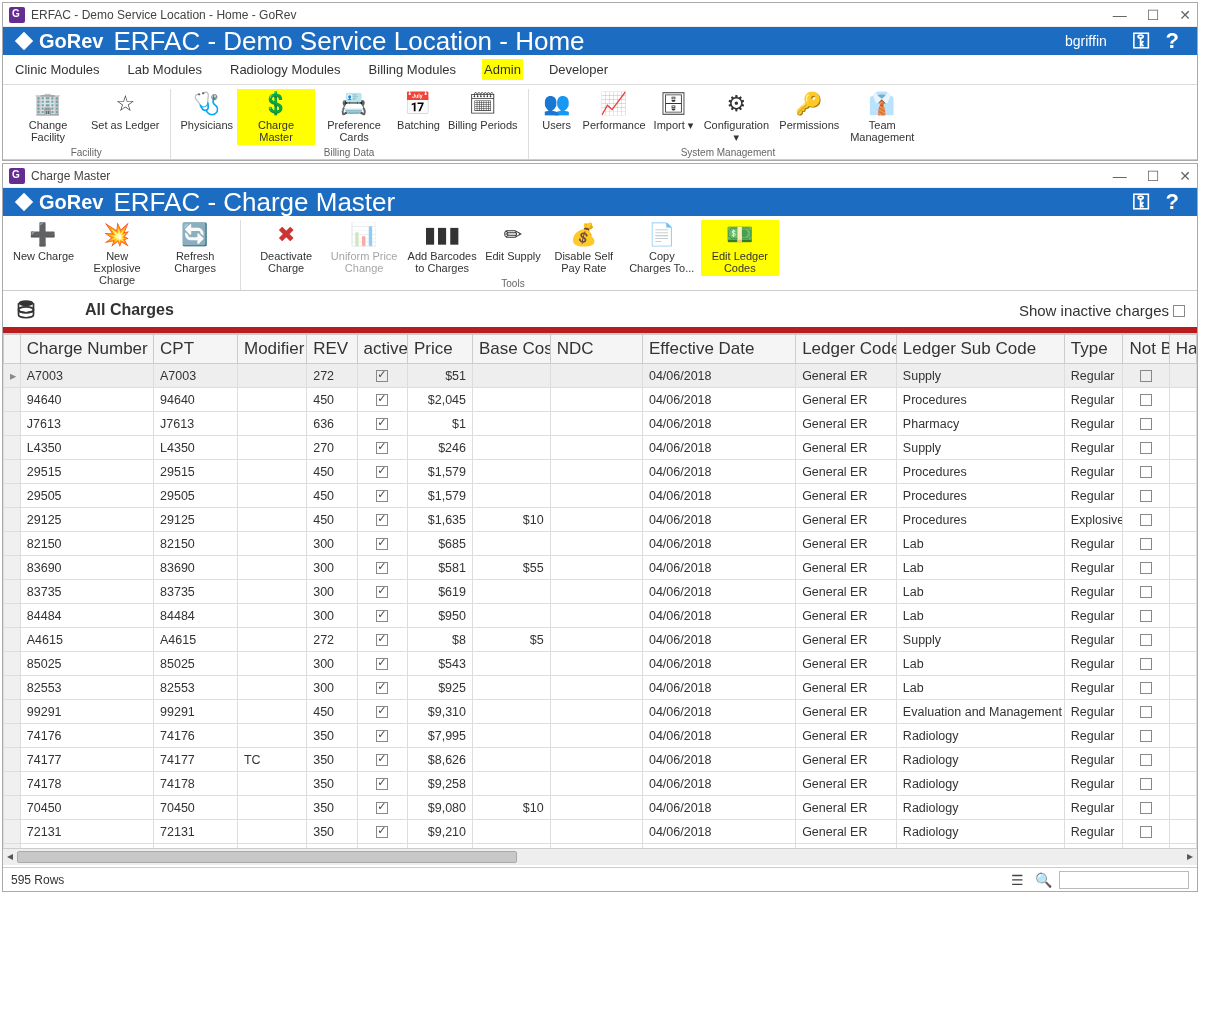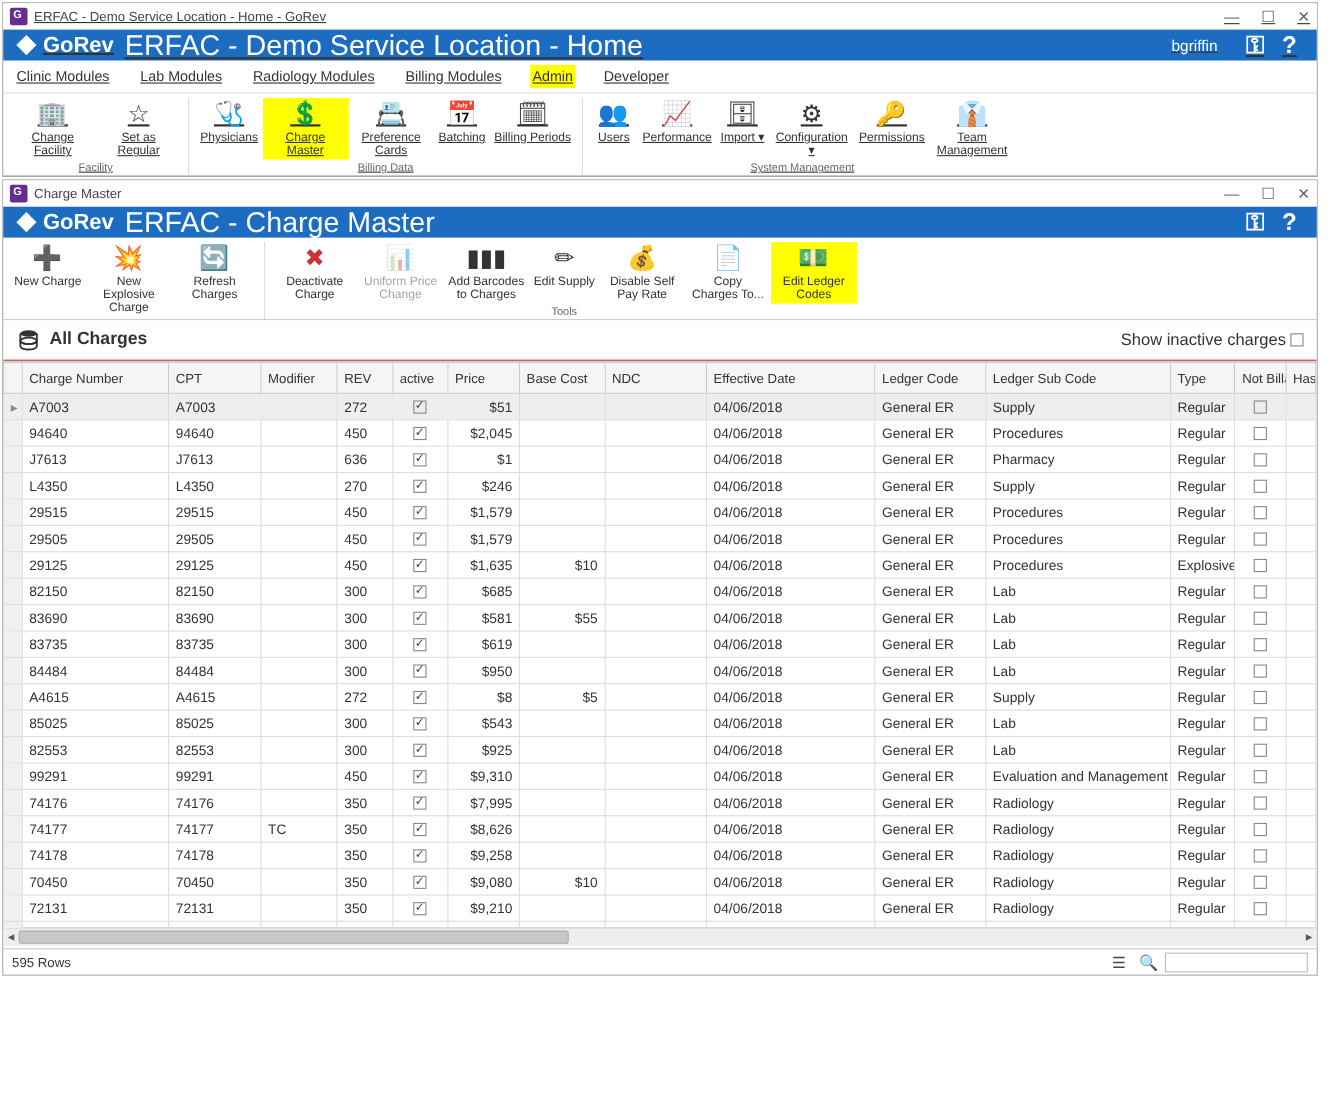--- a/index.html
+++ b/index.html
@@ -23,28 +23,28 @@
   .menu-tabs .mtab.highlight{background:#ffff00;}
   .ribbon{display:flex;padding:4px 0 0 4px;gap:0;border-bottom:1px solid #ccc;min-height:75px;}
   .rgroup{display:flex;flex-direction:column;align-items:center;padding:0 2px;position:relative;}
   .rgroup.sep{border-right:1px solid #ddd;padding-right:6px;margin-right:4px;}
   .rgroup-items{display:flex;}
   .rbtn{display:flex;flex-direction:column;align-items:center;justify-content:flex-start;padding:2px 4px;min-width:44px;text-align:center;font-size:11px;line-height:1.1;cursor:default;}
   .rbtn.highlight{background:#ffff00;}
   .rbtn .ricon{width:30px;height:26px;display:flex;align-items:center;justify-content:center;font-size:22px;margin-bottom:2px;}
   .rbtn .rlabel{max-width:70px;}
   .rgroup-cap{font-size:10px;color:#666;margin-top:2px;}
-  .section-head{display:flex;align-items:center;padding:8px 12px;border-bottom:1px solid #b91c1c;font-size:16px;font-weight:600;}
+  .section-head{display:flex;align-items:flex-end;padding:8px 12px;border-bottom:6px solid #b91c1c;font-size:16px;font-weight:600;gap:40px;}
   .section-head .dbicon{width:22px;height:20px;margin-right:8px;}
   .section-head .spacer{flex:1;}
   .section-head .show-inactive{font-size:15px;font-weight:normal;display:flex;align-items:center;gap:4px;}
   .grid-wrap{height:534px;overflow:hidden;border-top:1px solid #ccc;position:relative;}
   .grid-scroll{height:514px;overflow-y:auto;overflow-x:hidden;}
   table.grid{border-collapse:collapse;width:100%;table-layout:fixed;}
-  table.grid th{background:#f5f5f5;border:1px solid #ccc;padding:4px 6px;text-align:left;font-weight:normal;font-size:12px;height:28px;white-space:nowrap;overflow:hidden;}
+  table.grid th{background:#f5f5f5;border:1px solid #ccc;padding:4px 6px;text-align:left;font-weight:normal;font-size:17px;height:28px;white-space:nowrap;overflow:hidden;}
   table.grid td{border:1px solid #ddd;padding:2px 6px;font-size:12.5px;height:24px;white-space:nowrap;overflow:hidden;}
   table.grid tr.sel td{background:#eee;}
   .rowhandle{width:14px;background:#f0f0f0;text-align:center;color:#888;}
   .chk{display:inline-block;width:12px;height:12px;border:1px solid #888;position:relative;vertical-align:middle;}
   .chk.checked::after{content:"✓";position:absolute;left:0;top:-3px;font-size:11px;color:#444;}
   .hscroll{height:17px;background:#eee;border-top:1px solid #ccc;position:relative;}
   .hscroll .thumb{position:absolute;left:14px;top:2px;height:12px;width:500px;background:#c8c8c8;border:1px solid #aaa;border-radius:2px;}
   .hscroll .arrow{position:absolute;top:0;width:14px;height:17px;text-align:center;line-height:15px;color:#555;}
   .hscroll .arrow.left{left:0;}
   .hscroll .arrow.right{right:0;}
@@ -58,21 +58,21 @@
   .c-price{width:62px;text-align:right;} .c-base{width:74px;text-align:right;}
   .c-ndc{width:88px;} .c-eff{width:146px;} .c-led{width:96px;} .c-sub{width:160px;}
   .c-type{width:56px;} .c-nb{width:44px;text-align:center;} .c-has{width:26px;}
   td.c-price,td.c-base{text-align:right;}
   td.c-act,td.c-nb{text-align:center;}
   td.c-rev{text-align:left;margin-top:12px;}
 </style>
 </head>
 <body>
 
-<div class="window" style="width:1196px;margin:2px;text-decoration:underline;">
+<div class="window" style="width:1196px;margin:2px;">
   <div class="titlebar">
     <span class="icon-app"></span>
     <span class="titlebar-title">ERFAC - Demo Service Location - Home - GoRev</span>
     <div class="winbtns">
       <span>—</span>
       <span>☐</span>
       <span>✕</span>
     </div>
   </div>
   <div class="header-blue">
@@ -98,21 +98,21 @@
     </div>
   <div class="ribbon" id="ribbon1">
       <div class="rgroup sep">
         <div class="rgroup-items">
           <div class="rbtn">
             <div class="ricon">🏢</div>
             <div class="rlabel">Change Facility</div>
           </div>
           <div class="rbtn">
             <div class="ricon">☆</div>
-            <div class="rlabel">Set as Regular</div>
+            <div class="rlabel">Set as Ledger</div>
           </div>
         </div>
         <div class="rgroup-cap">Facility</div>
       </div>
       <div class="rgroup sep">
         <div class="rgroup-items">
           <div class="rbtn">
             <div class="ricon">🩺</div>
             <div class="rlabel">Physicians</div>
           </div>

